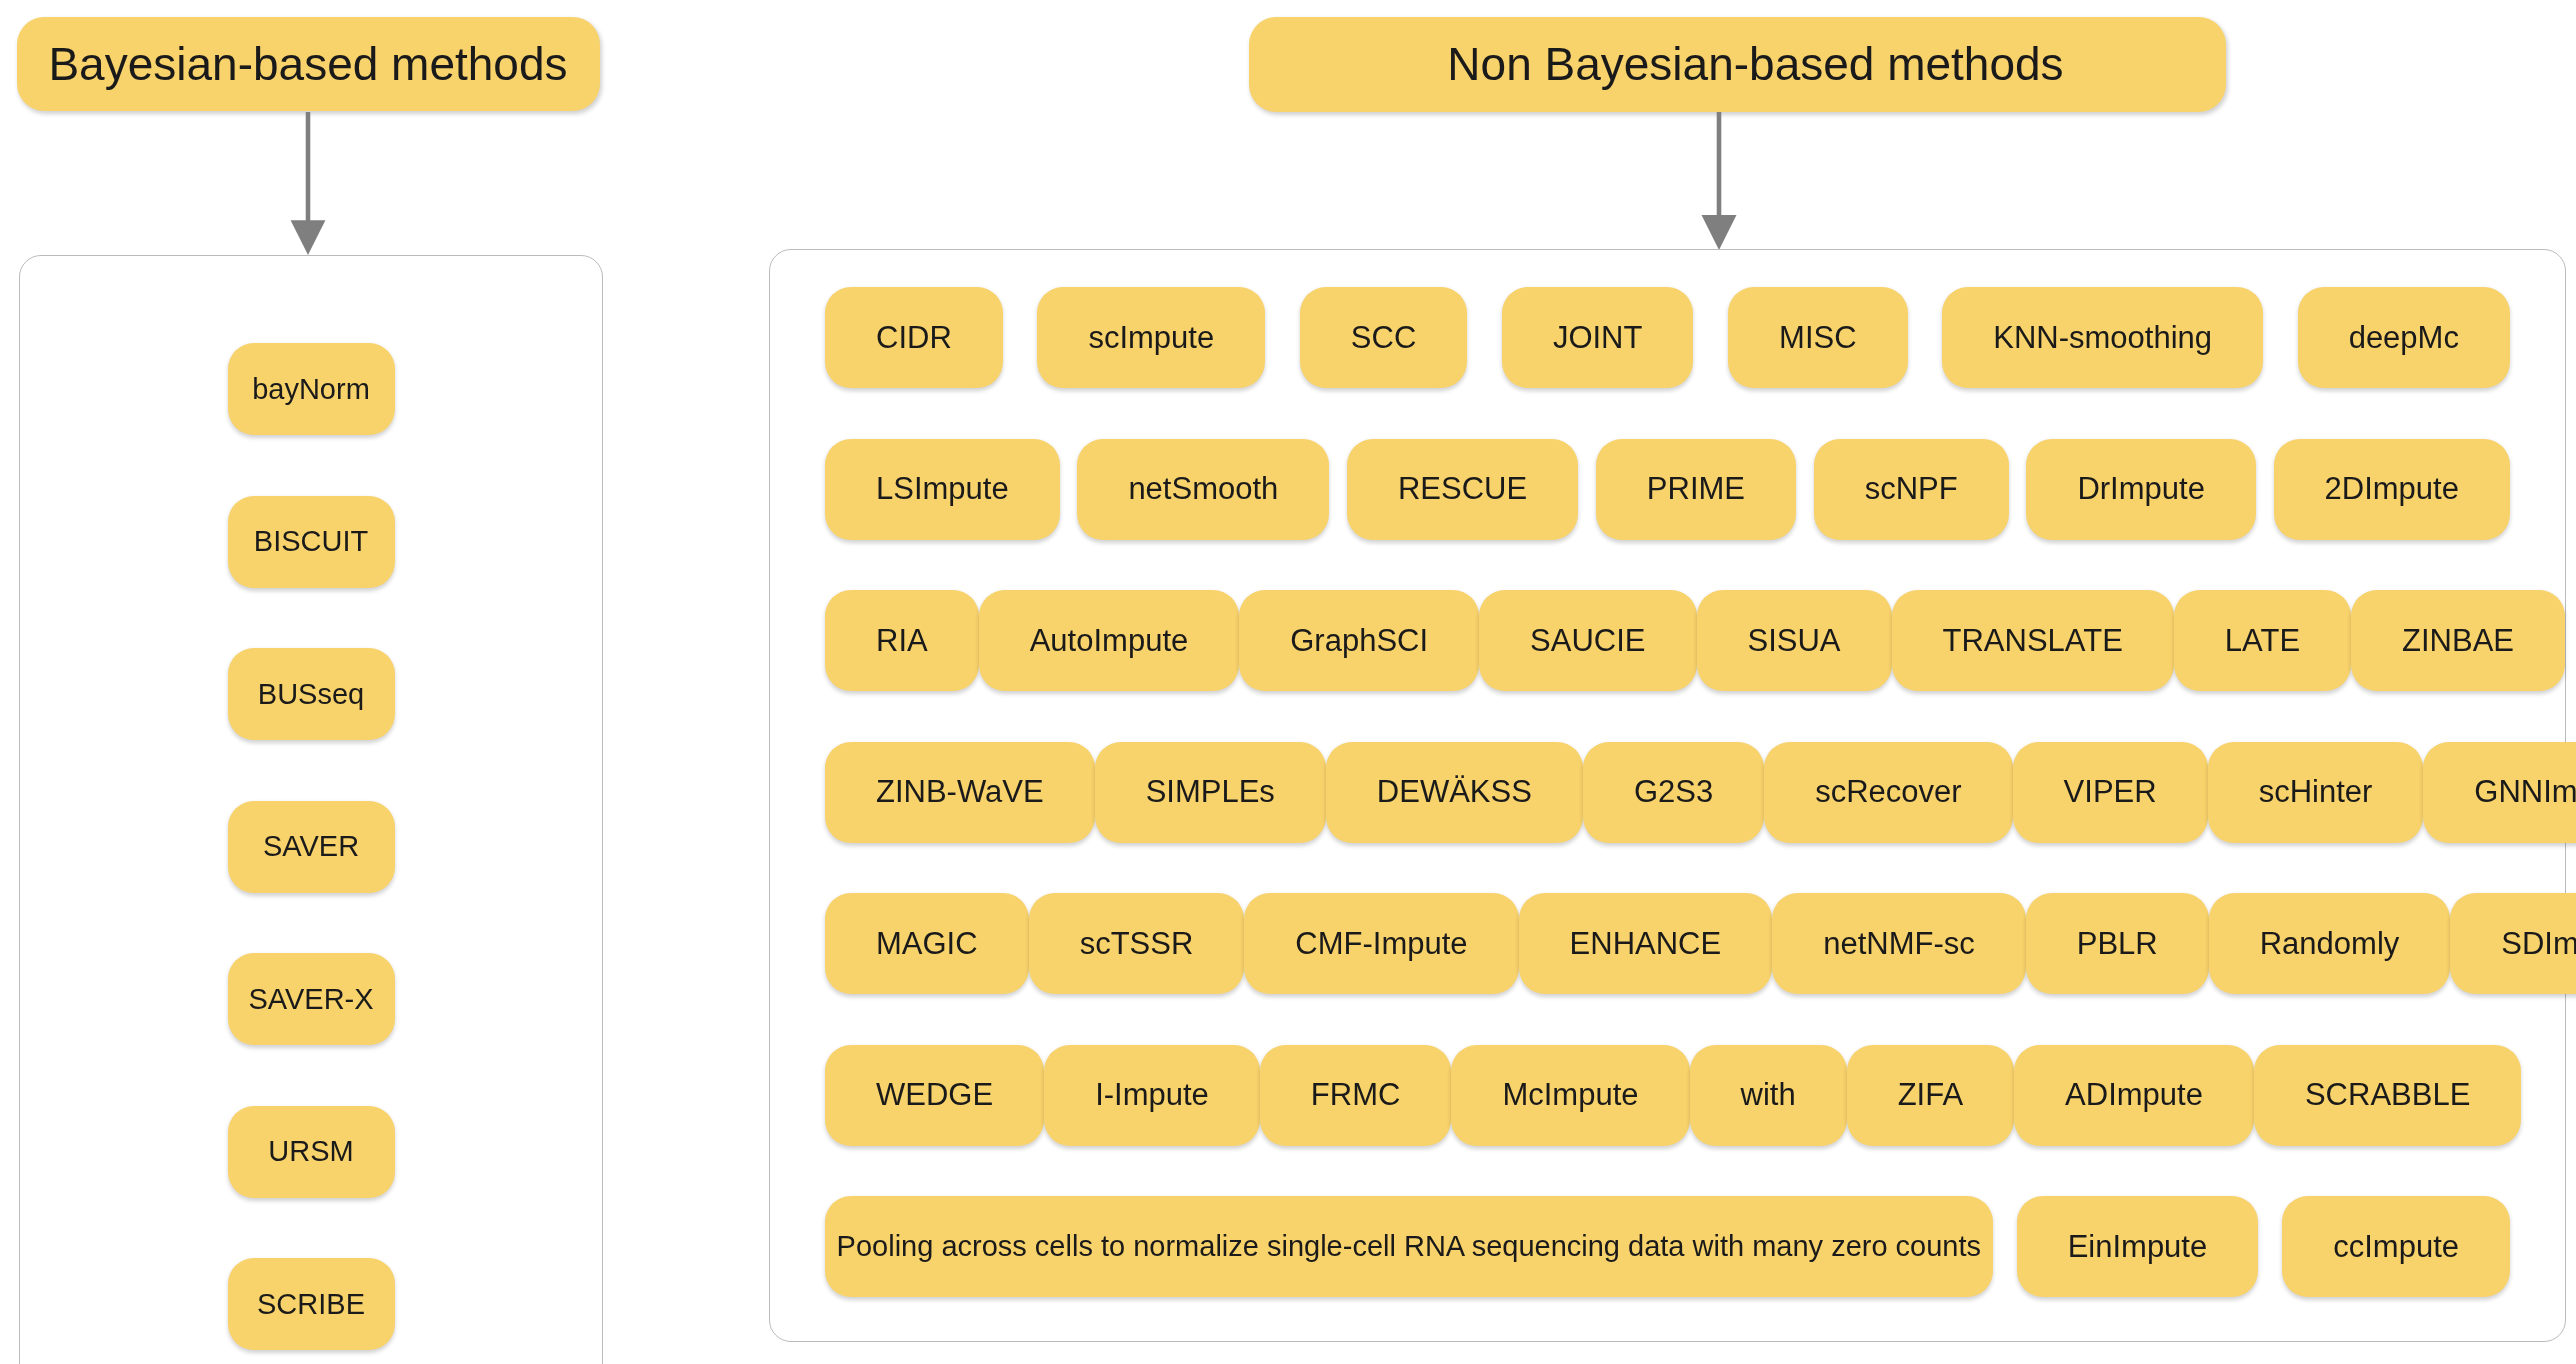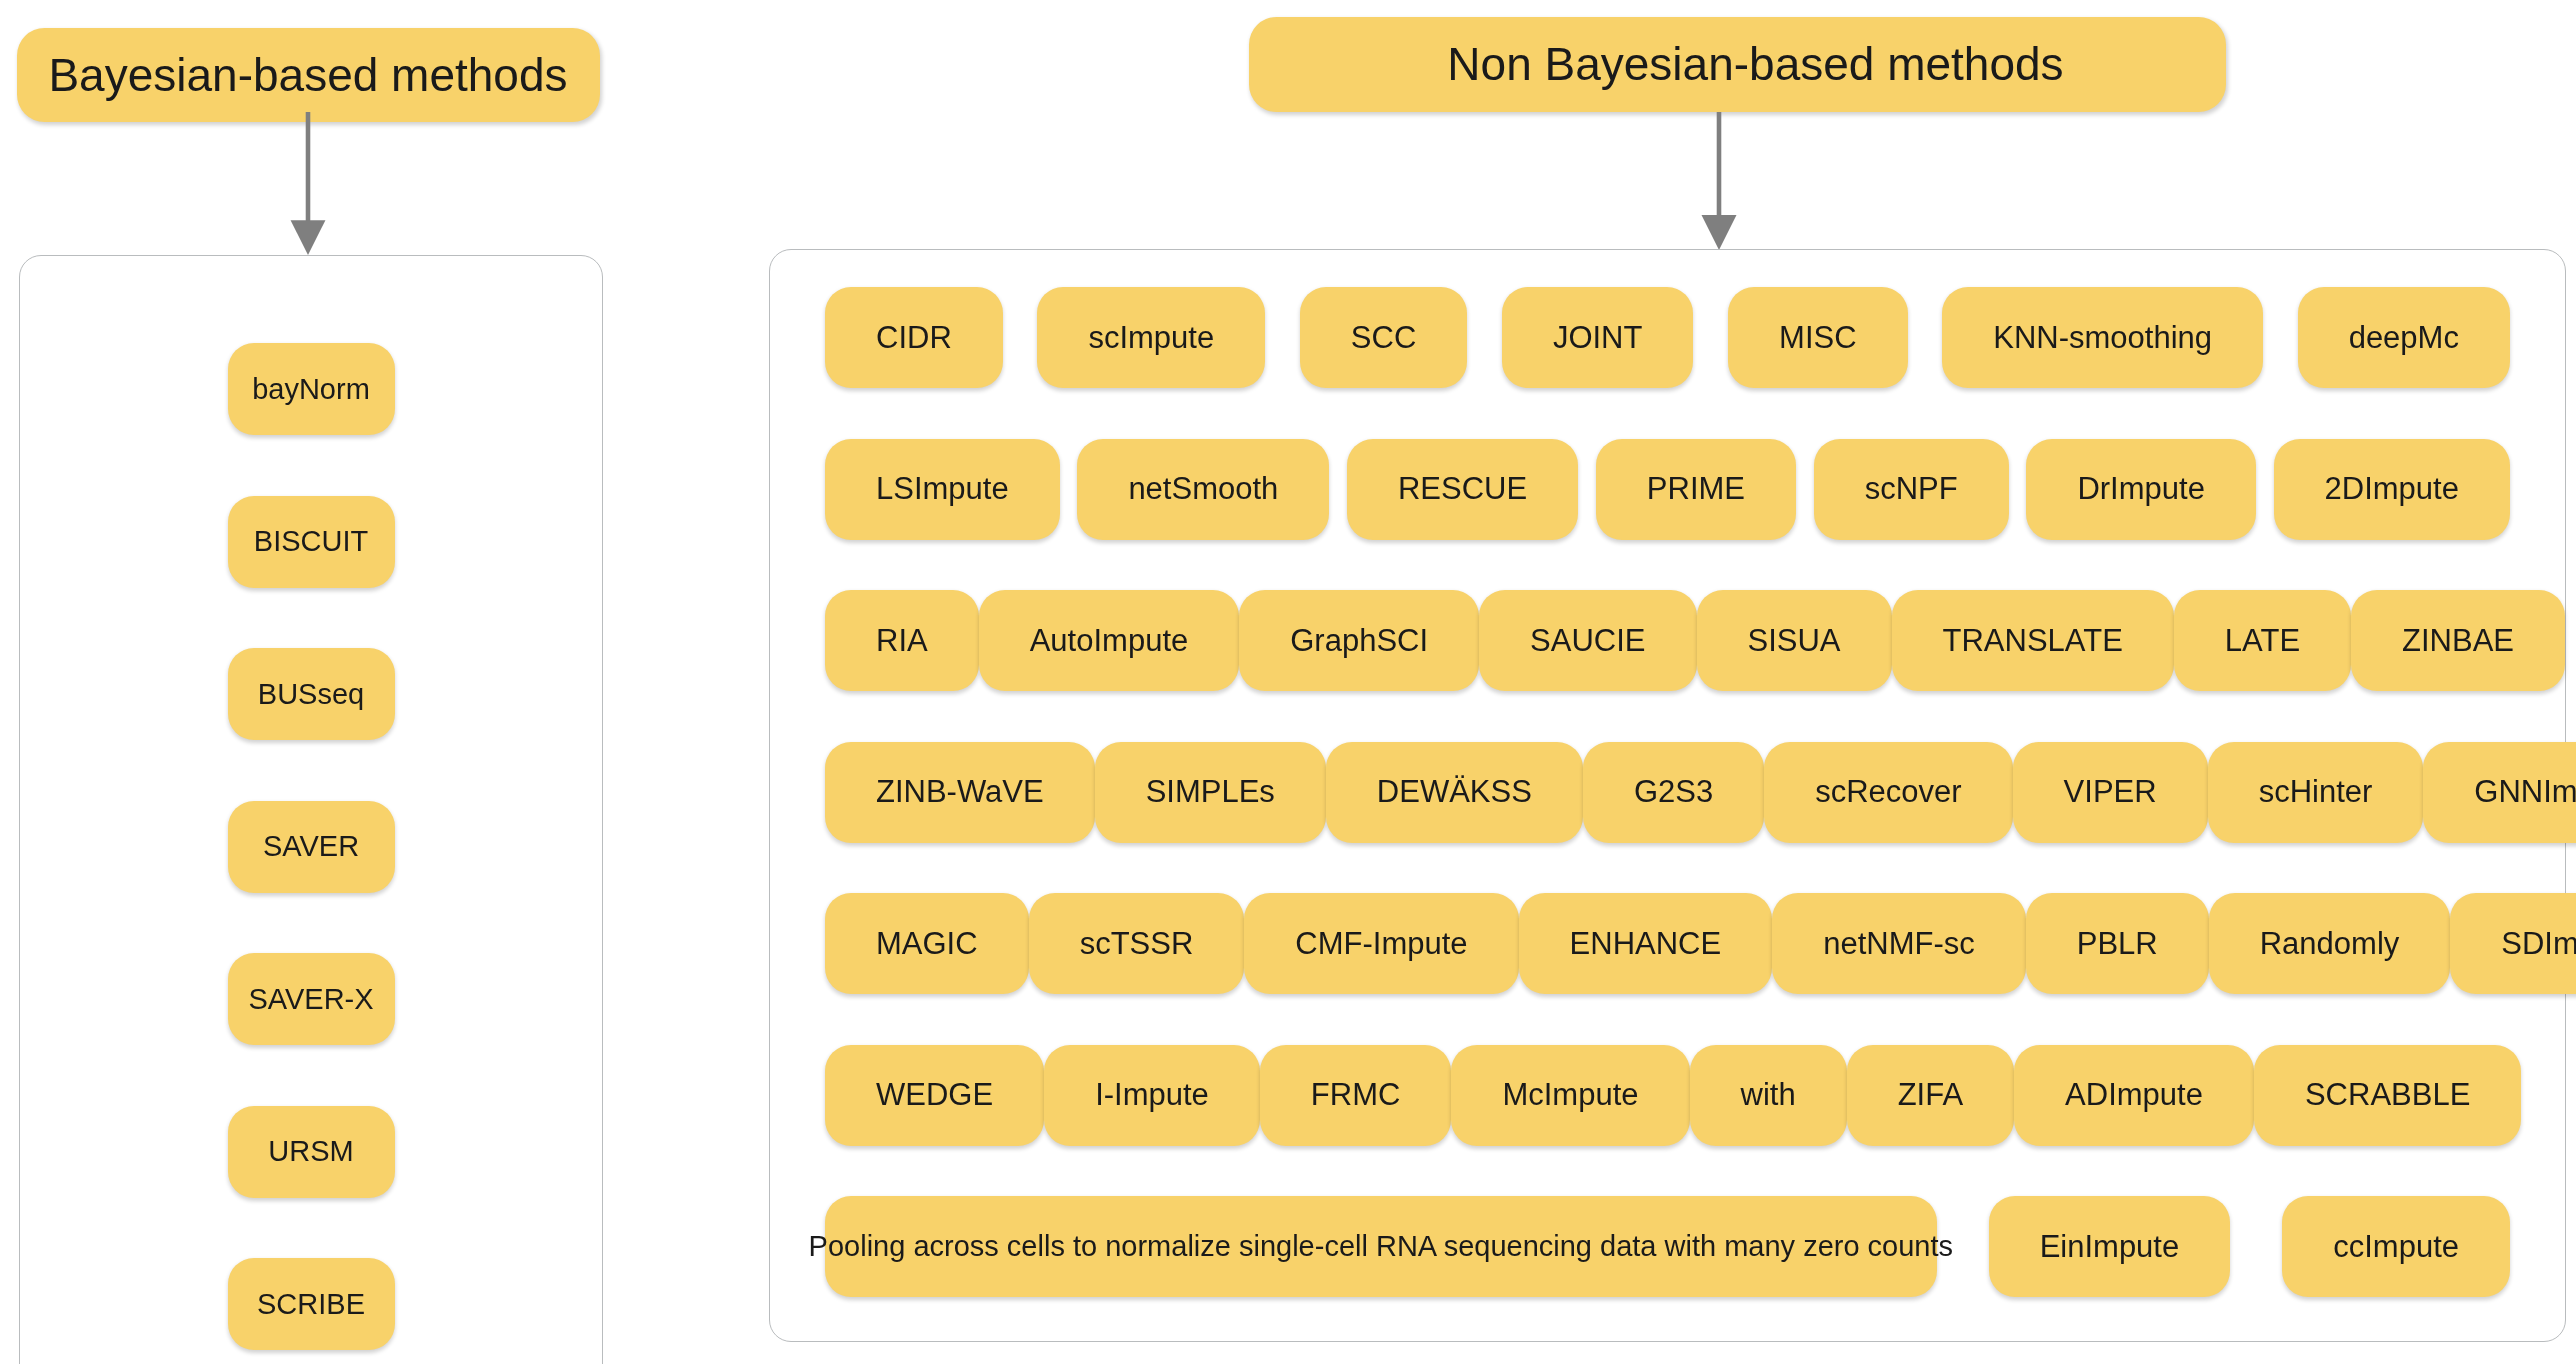--- a/index.html
+++ b/index.html
@@ -16,21 +16,21 @@
   
   .header-pill{
     position:absolute;
     background:var(--box-fill);
     color:var(--box-text);
     border-radius:27.5px;
     display:flex;align-items:center;justify-content:center;
     font-size:46px;
     box-shadow:1.8px 2.8px 4.6px rgba(0,0,0,0.18);
   }
-  .header-left{left:16.5px;top:28px;width:583px;height:94px;}
+  .header-left{left:16.5px;top:17px;width:583px;height:94px;}
   .header-right{left:1249px;top:16.5px;width:941px;height:95px;padding-left:36px;}
 
   
   .arrow{position:absolute;}
   .arrow-left{left:285px;top:112px;}
   .arrow-right{left:1696px;top:112px;}
 
   
   .panel{
     position:absolute;
@@ -56,21 +56,21 @@
     color:var(--box-text);
     border-radius:26px;
     display:flex;align-items:center;justify-content:center;
     font-size:31px;
     white-space:nowrap;
     box-shadow:0 2.8px 4.6px rgba(0,0,0,0.18);
   }
   .panel-left .box{width:167px;height:92px;font-size:29px;flex:0 0 auto;}
   .row{display:flex;justify-content:space-between;align-items:center;}
   .row .box{height:101px;padding:0 51px;min-width:138px;box-sizing:border-box;flex:0 0 auto;}
-  .row-last{gap:52px;}
+  .row-last{gap:24px;}
   .row-last .box-wide{flex:1 1 auto;font-size:29px;padding:0 27.5px;}
 </style>
 </head>
 <body>
 
 <div class="page">
 
   <div class="header-pill header-left">Bayesian-based methods</div>
   <div class="header-pill header-right">Non Bayesian-based methods</div>
 

